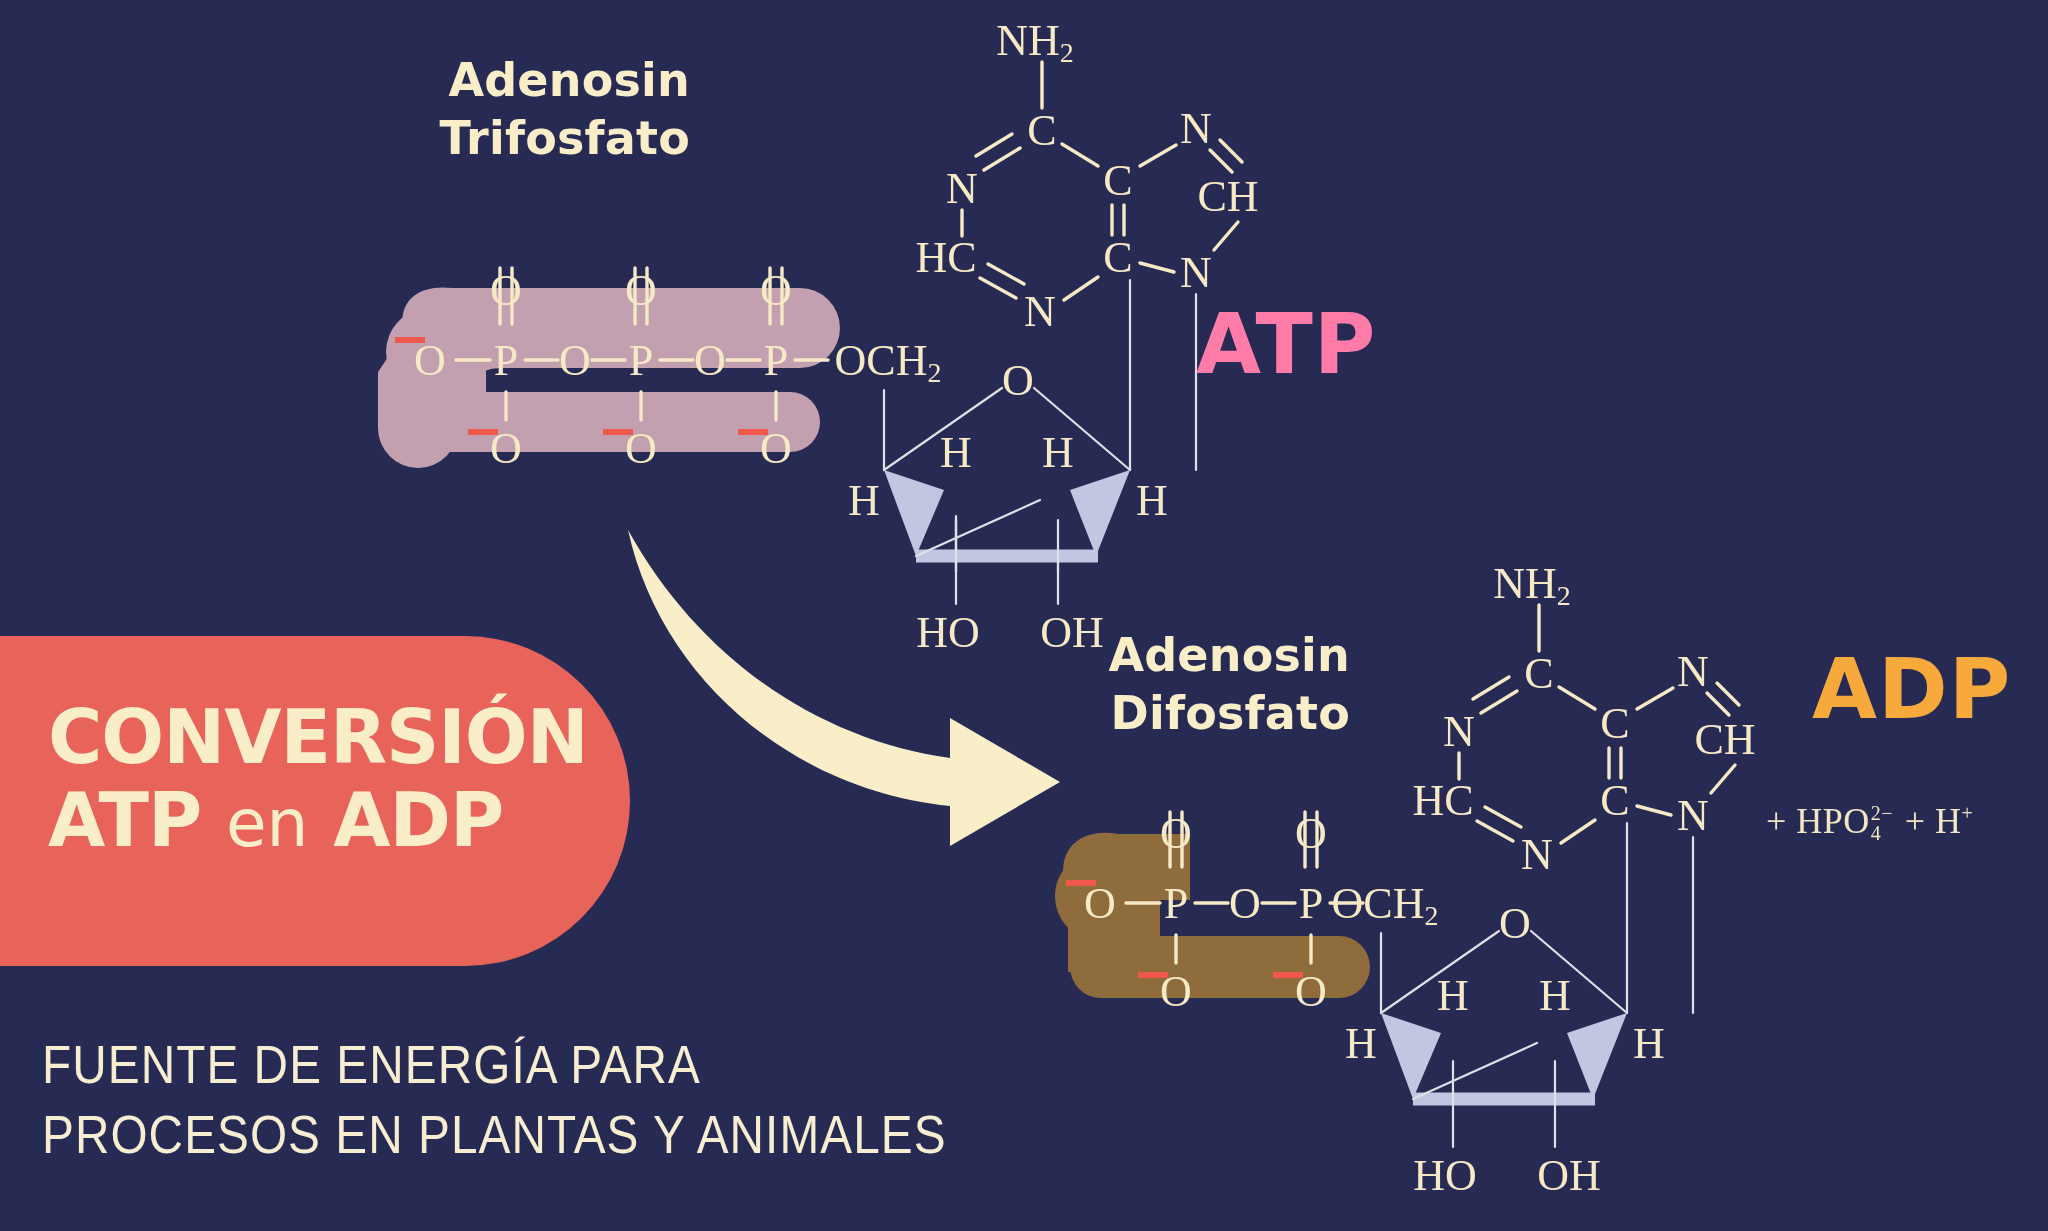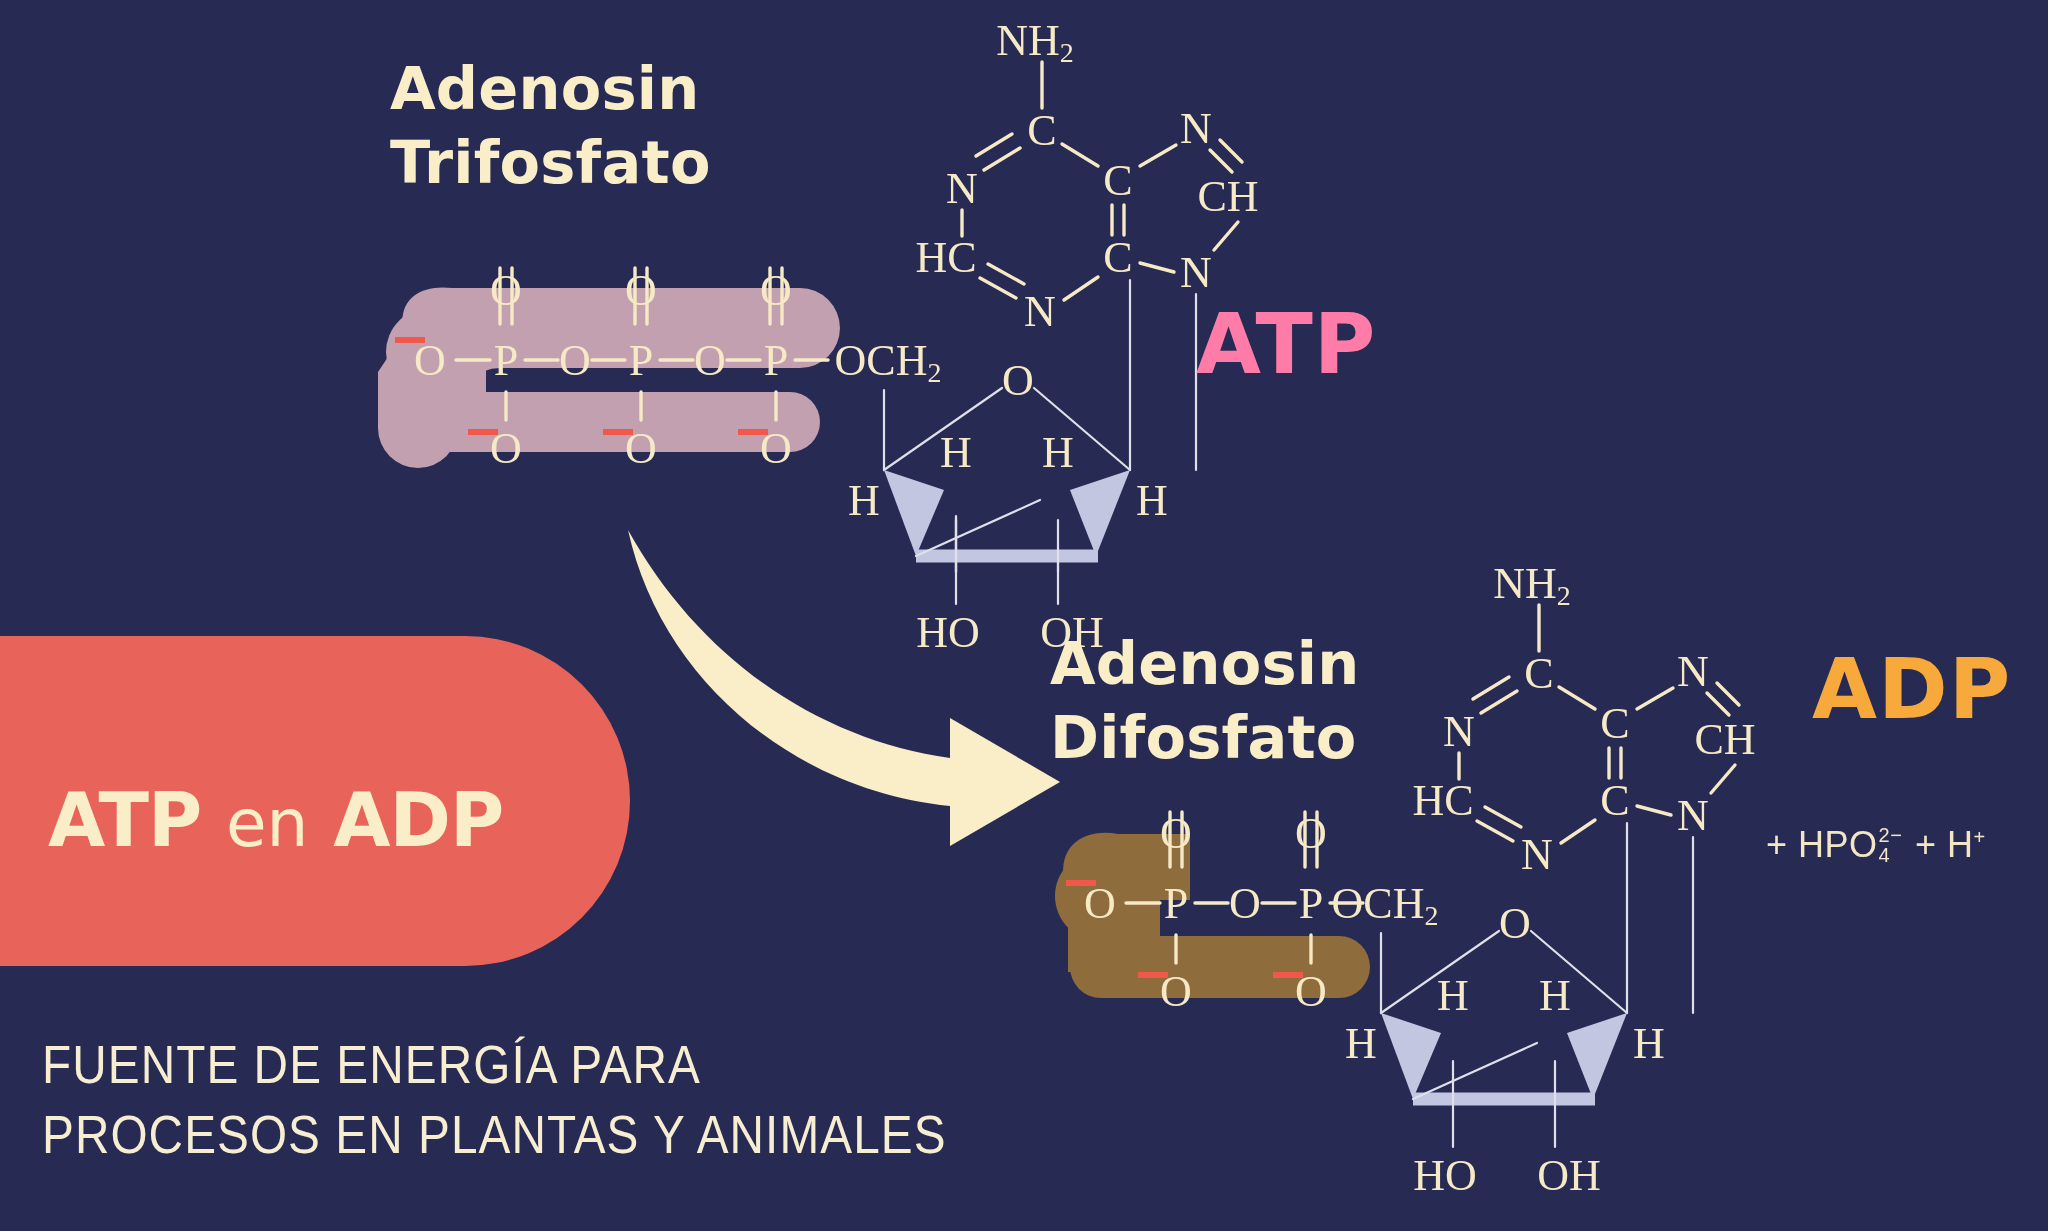--- a/index.html
+++ b/index.html
@@ -13,48 +13,47 @@
   }
   .stage{position:absolute;inset:0;}
   svg.layer{position:absolute;top:0;left:0;width:2048px;height:1231px;overflow:visible;}
 
   
   .mol-title{
     position:absolute;
     color:#faeec8;
     font-family:"DejaVu Sans", sans-serif;
     font-weight:700;
-    font-size:59px;
+    font-size:46px;
     line-height:1.25;
     letter-spacing:.2px;
     white-space:pre-line;
-    text-align:left;
+    text-align:right;
   }
   #atp-title{left:390px;top:52px;width:300px;}
   #adp-title{left:1050px;top:627px;width:300px;}
 
   .acro{
     position:absolute;
     font-family:"DejaVu Sans", sans-serif;
     font-weight:700;
     font-size:84px;
     letter-spacing:1px;
   }
   #atp-acro{left:1196px;top:295px;color:#ff7ba8;}
   #adp-acro{left:1812px;top:640px;color:#f7a93c;}
 
   #byproduct{
     position:absolute;left:1766px;top:800px;
     color:#f3e6c4;
-    font-family:Liberation Sans, sans-serif;
+    font-family:Liberation Serif, serif;
     font-weight:300;
     font-size:36px;
     white-space:nowrap;
     letter-spacing:.5px;
-    margin-top:24px;
   }
   #byproduct .stack{
     display:inline-flex;flex-direction:column;
     vertical-align:middle;
     font-size:20px;line-height:1.0;
     margin-left:1px;margin-right:2px;
     position:relative;top:-2px;
   }
   #byproduct .stack .sup{display:block;}
   #byproduct .stack .sub{display:block;}
@@ -352,19 +351,19 @@
     <span>+</span>
     <span>HPO</span><span class="stack">
         <span class="sup">2−</span>
         <span class="sub">4</span>
       </span>
     <span>+</span>
     <span>H</span><sup>+</sup>
   </div>
 
   <div id="badge">
-    <div class="badge-text"><br><span>ATP</span> <span class="thin">en</span> <span>ADP</span></div>
+    <div class="badge-text"><span>CONVERSIÓN</span><br><span>ATP</span> <span class="thin">en</span> <span>ADP</span></div>
   </div>
 
   <div id="caption">FUENTE DE ENERGÍA PARA
 PROCESOS EN PLANTAS Y ANIMALES</div>
 
 </div>
 
 </body></html>

